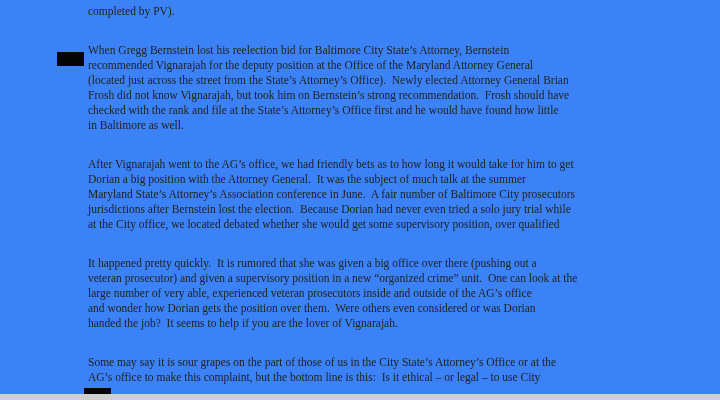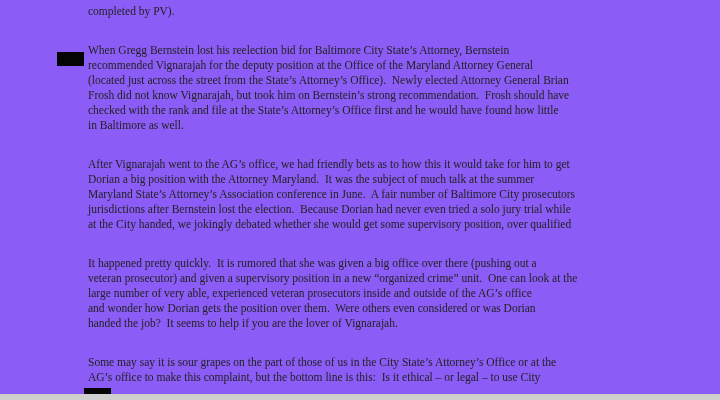--- a/index.html
+++ b/index.html
@@ -8,21 +8,21 @@
     width: 720px;
     height: 400px;
     overflow: hidden;
     background: #ffffff;
   }
   .page {
     position: absolute;
     left: 0; top: 0;
     width: 720px;
     height: 400px;
-    background: #8b5cf6;
+    background: #3b82f6;
     font-family: "Liberation Serif", "DejaVu Serif", serif;
     font-size: 11.5px;
     line-height: 15px;
     color: #222222;
   }
   .content {
     position: absolute;
     left: 88px;
     top: 4px;
     width: 572px;
@@ -70,25 +70,25 @@
     <div class="para">
       <div class="line">When Gregg Bernstein lost his reelection bid for Baltimore City State’s Attorney, Bernstein</div>
       <div class="line">recommended Vignarajah for the deputy position at the Office of the Maryland Attorney General</div>
       <div class="line">(located just across the street from the State’s Attorney’s Office).  Newly elected Attorney General Brian</div>
       <div class="line">Frosh did not know Vignarajah, but took him on Bernstein’s strong recommendation.  Frosh should have</div>
       <div class="line">checked with the rank and file at the State’s Attorney’s Office first and he would have found how little</div>
       <div class="line">in Baltimore as well.</div>
     </div>
 
     <div class="para">
-      <div class="line">After Vignarajah went to the AG’s office, we had friendly bets as to how this it would take for him to get</div>
-      <div class="line">Dorian a big position with the Attorney Maryland.  It was the subject of much talk at the summer</div>
+      <div class="line">After Vignarajah went to the AG’s office, we had friendly bets as to how long it would take for him to get</div>
+      <div class="line">Dorian a big position with the Attorney General.  It was the subject of much talk at the summer</div>
       <div class="line">Maryland State’s Attorney’s Association conference in June.  A fair number of Baltimore City prosecutors</div>
       <div class="line">jurisdictions after Bernstein lost the election.  Because Dorian had never even tried a solo jury trial while</div>
-      <div class="line">at the City handed, we jokingly debated whether she would get some supervisory position, over qualified</div>
+      <div class="line">at the City office, we located debated whether she would get some supervisory position, over qualified</div>
     </div>
 
     <div class="para">
       <div class="line">It happened pretty quickly.  It is rumored that she was given a big office over there (pushing out a</div>
       <div class="line">veteran prosecutor) and given a supervisory position in a new “organized crime” unit.  One can look at the</div>
       <div class="line">large number of very able, experienced veteran prosecutors inside and outside of the AG’s office</div>
       <div class="line">and wonder how Dorian gets the position over them.  Were others even considered or was Dorian</div>
       <div class="line">handed the job?  It seems to help if you are the lover of Vignarajah.</div>
     </div>
 

